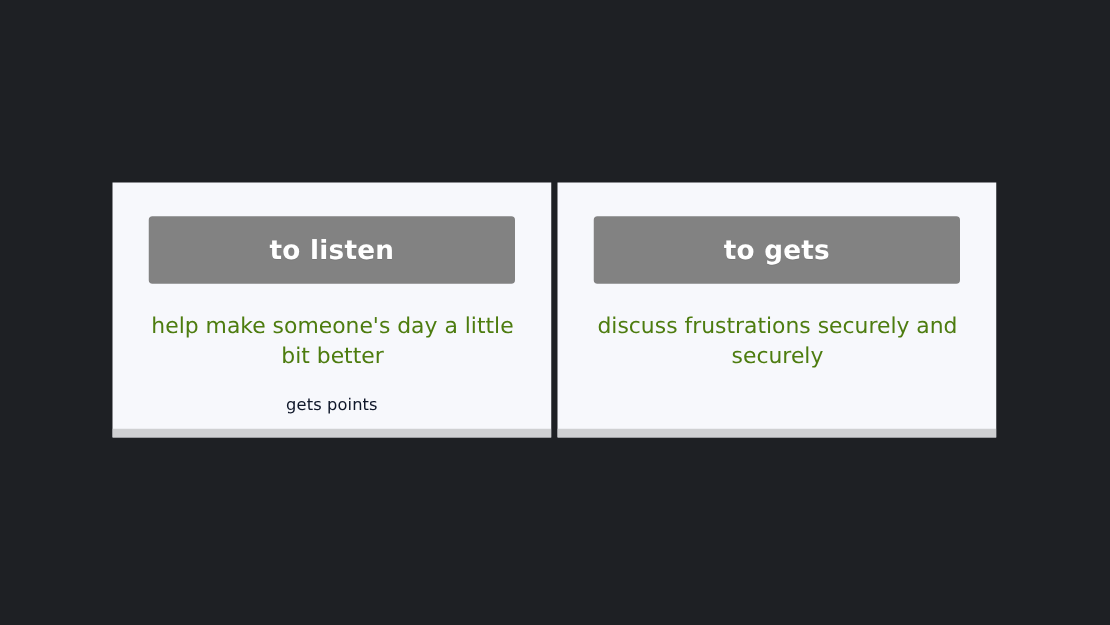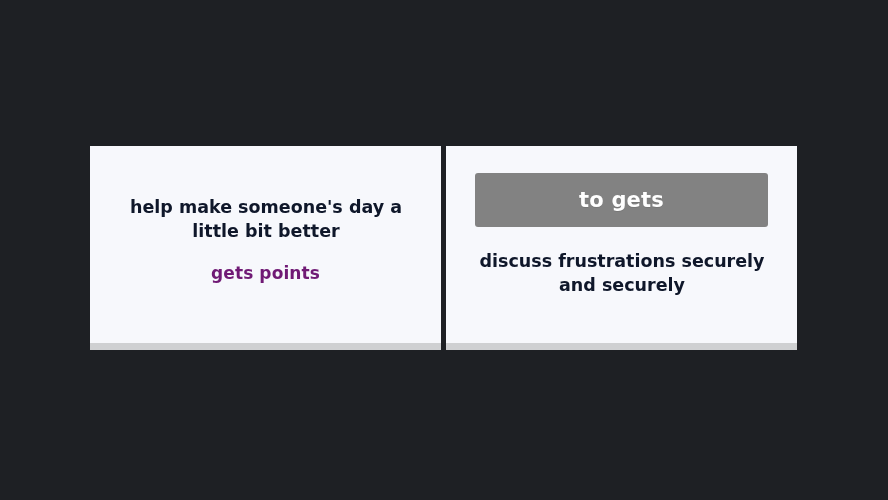--- a/index.html
+++ b/index.html
@@ -71,50 +71,51 @@
     font-family: "DejaVu Sans", "Liberation Sans", sans-serif;
     letter-spacing: 0.2px;
     text-shadow: 0 1px 0 rgba(0,0,0,0.08);
     padding: 0;
   }
 
   .card-desc {
     margin: 22px 0 0 1px;
     font-size: 17.5px;
     line-height: 24px;
-    color: #0f172a;
+    color: #4d7c0f;
     text-align: center;
-    font-weight: bold;
+    font-weight: normal;
   }
 
   .card-points {
     margin: 20px 0 0 0;
-    font-size: 17px;
-    font-weight: bold;
-    color: #701a75;
+    font-size: 13px;
+    font-weight: normal;
+    color: #0f172a;
     text-align: center;
     letter-spacing: 0.1px;
   }
 
   .card-footer {
     flex: 0 0 auto;
     height: 7px;
     background: #cfd0d2;
     width: 100%;
   }
 </style>
 </head>
 <body>
 
 <div class="stage">
 
   <div class="card-row">
 
     <div class="card">
       <div class="card-body">
+        <button class="action-button">to listen</button>
         <p class="card-desc">help make someone's day a little bit better</p>
         <p class="card-points">gets points</p>
       </div>
       <div class="card-footer"></div>
     </div>
 
     <div class="card">
       <div class="card-body">
         <button class="action-button">to gets</button>
         <p class="card-desc">discuss frustrations securely and securely</p>

